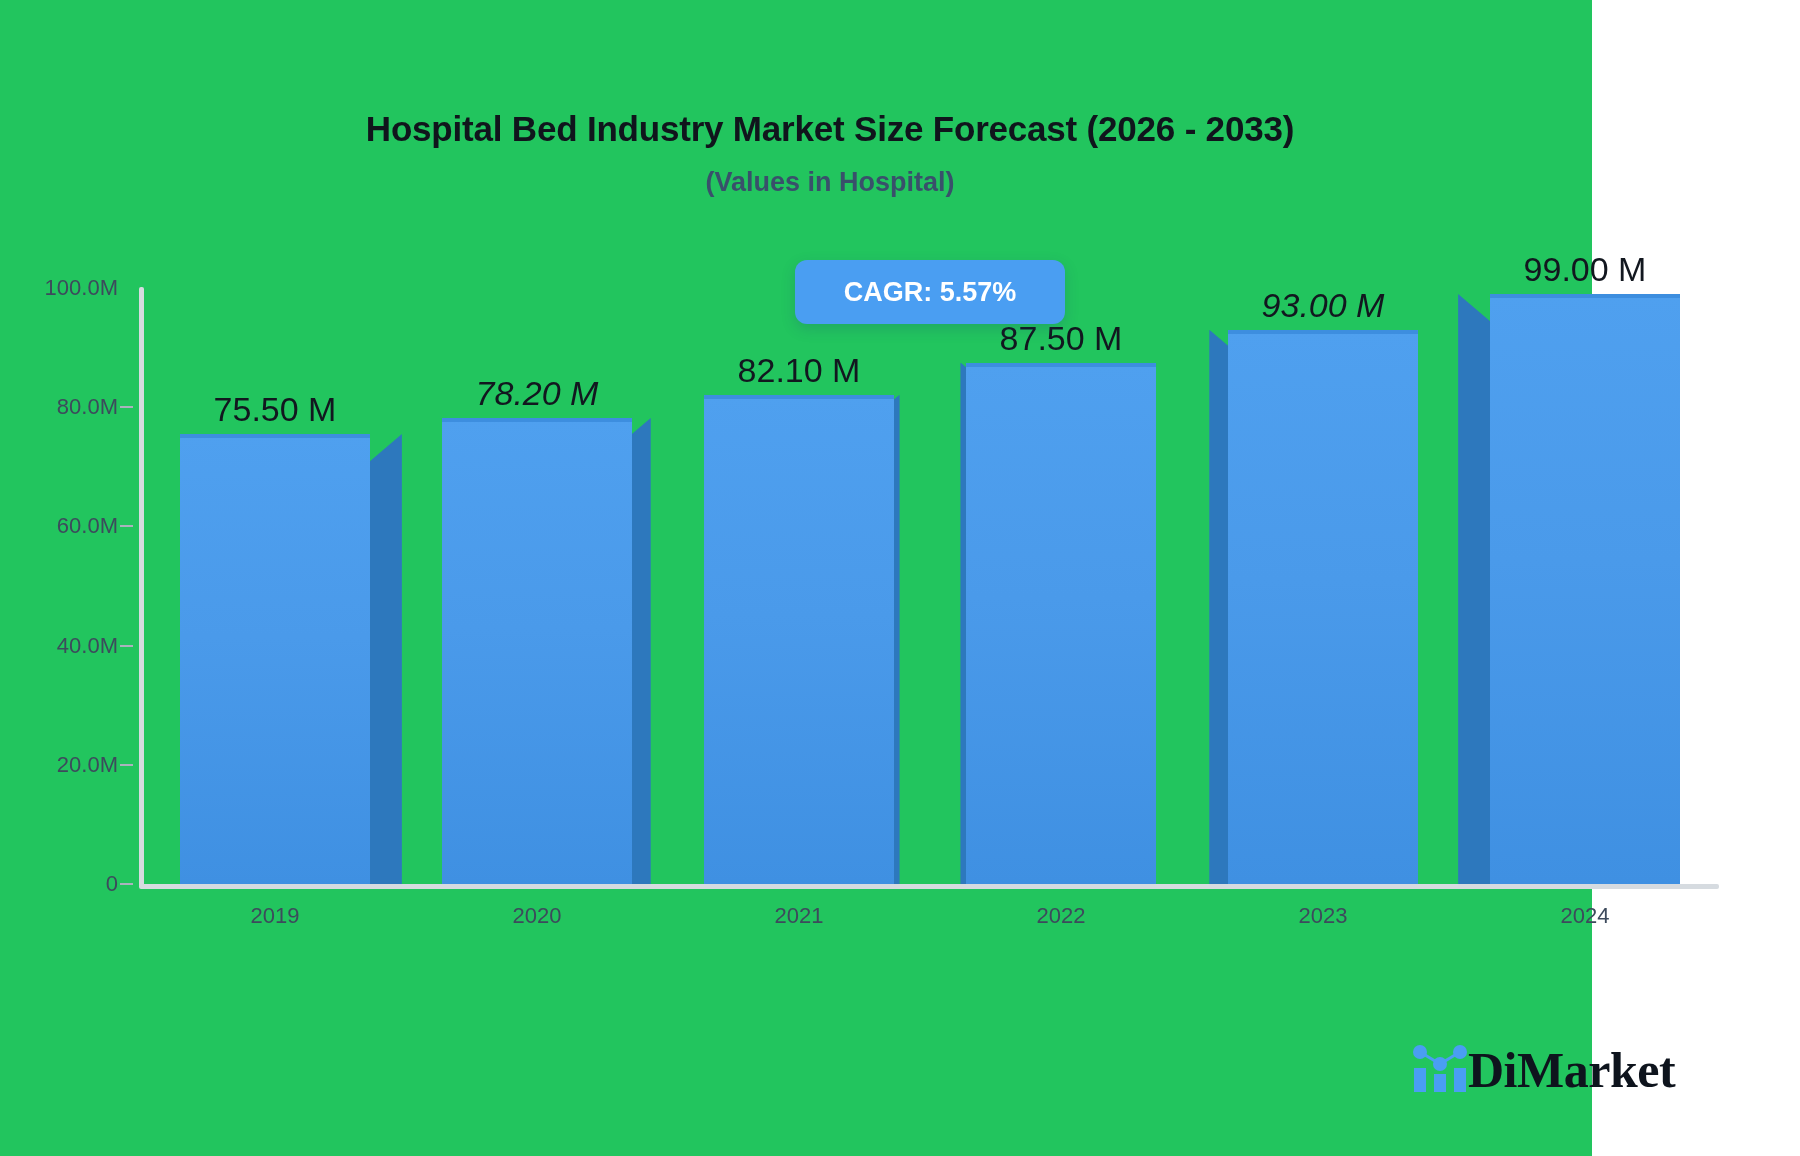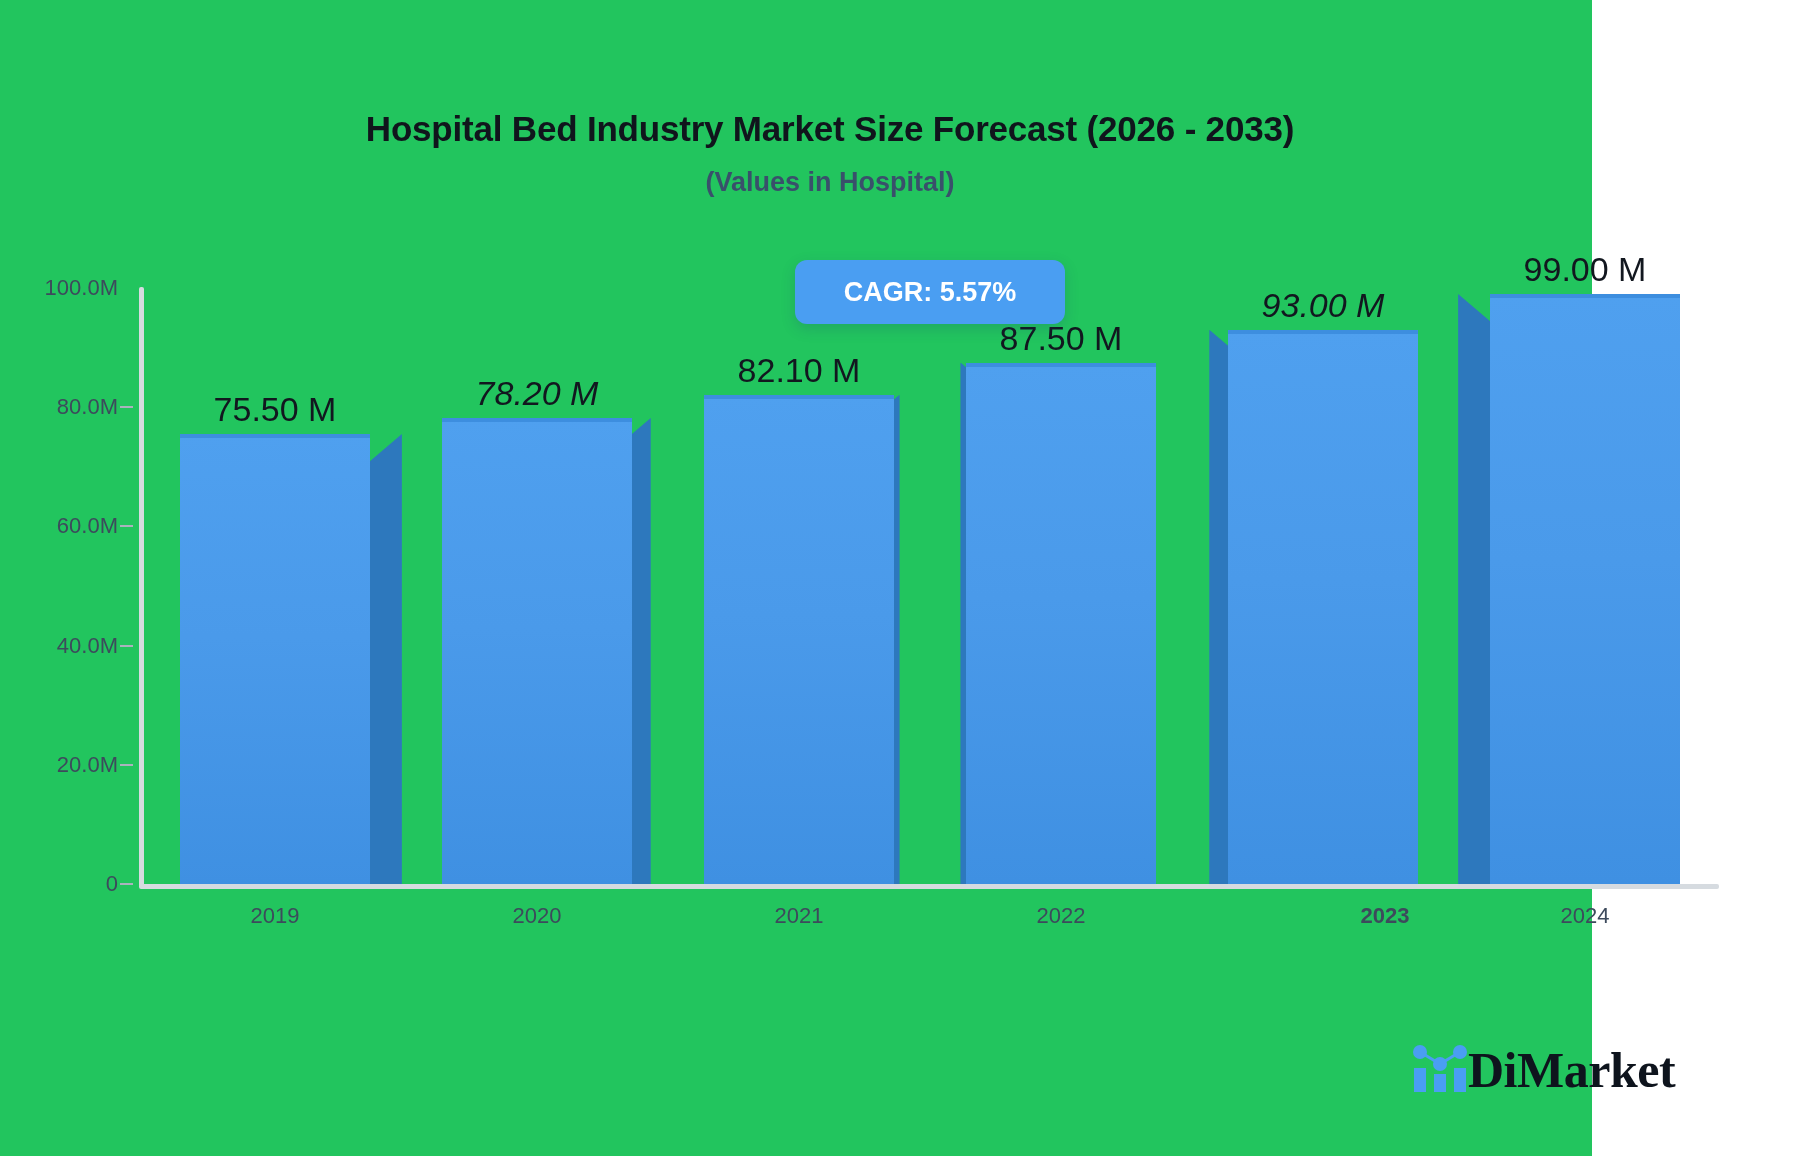--- a/index.html
+++ b/index.html
@@ -210,21 +210,21 @@
         <div class="ytick-dash" style="top: 526.4px;"></div>
         <div class="ytick" style="top: 407.2px;">80.0M</div>
         <div class="ytick-dash" style="top: 407.2px;"></div>
         <div class="ytick" style="top: 288px;">100.0M</div>
       </div>
     <div id="xtick-wrap">
         <div class="xtick" style="left: 275px;">2019</div>
         <div class="xtick" style="left: 537px;">2020</div>
         <div class="xtick" style="left: 799px;">2021</div>
         <div class="xtick" style="left: 1061px;">2022</div>
-        <div class="xtick" style="left: 1385px; font-weight: bold;">2023</div>
+        <div class="xtick" style="left: 1323px;">2023</div>
         <div class="xtick" style="left: 1585px;">2024</div>
       </div>
     <div id="bars-wrap">
         <div class="bar-group" style="left: 180px; top: 434.02px; width: 190px; height: 449.98px;">
           <div class="bar-side-right" style="left: 189px; top: 0px; width: 32.8846px; height: 449.98px; clip-path: polygon(0px 27.9519px, 100% 0px, 100% 100%, 0px 100%);"></div>
           <div class="bar-front"></div>
           <div class="bar-top-edge"></div>
         </div>
         <div class="bar-label" style="left: 275px; top: 390.02px;">75.50 M</div>
         <div class="bar-group" style="left: 442px; top: 417.928px; width: 190px; height: 466.072px;">

